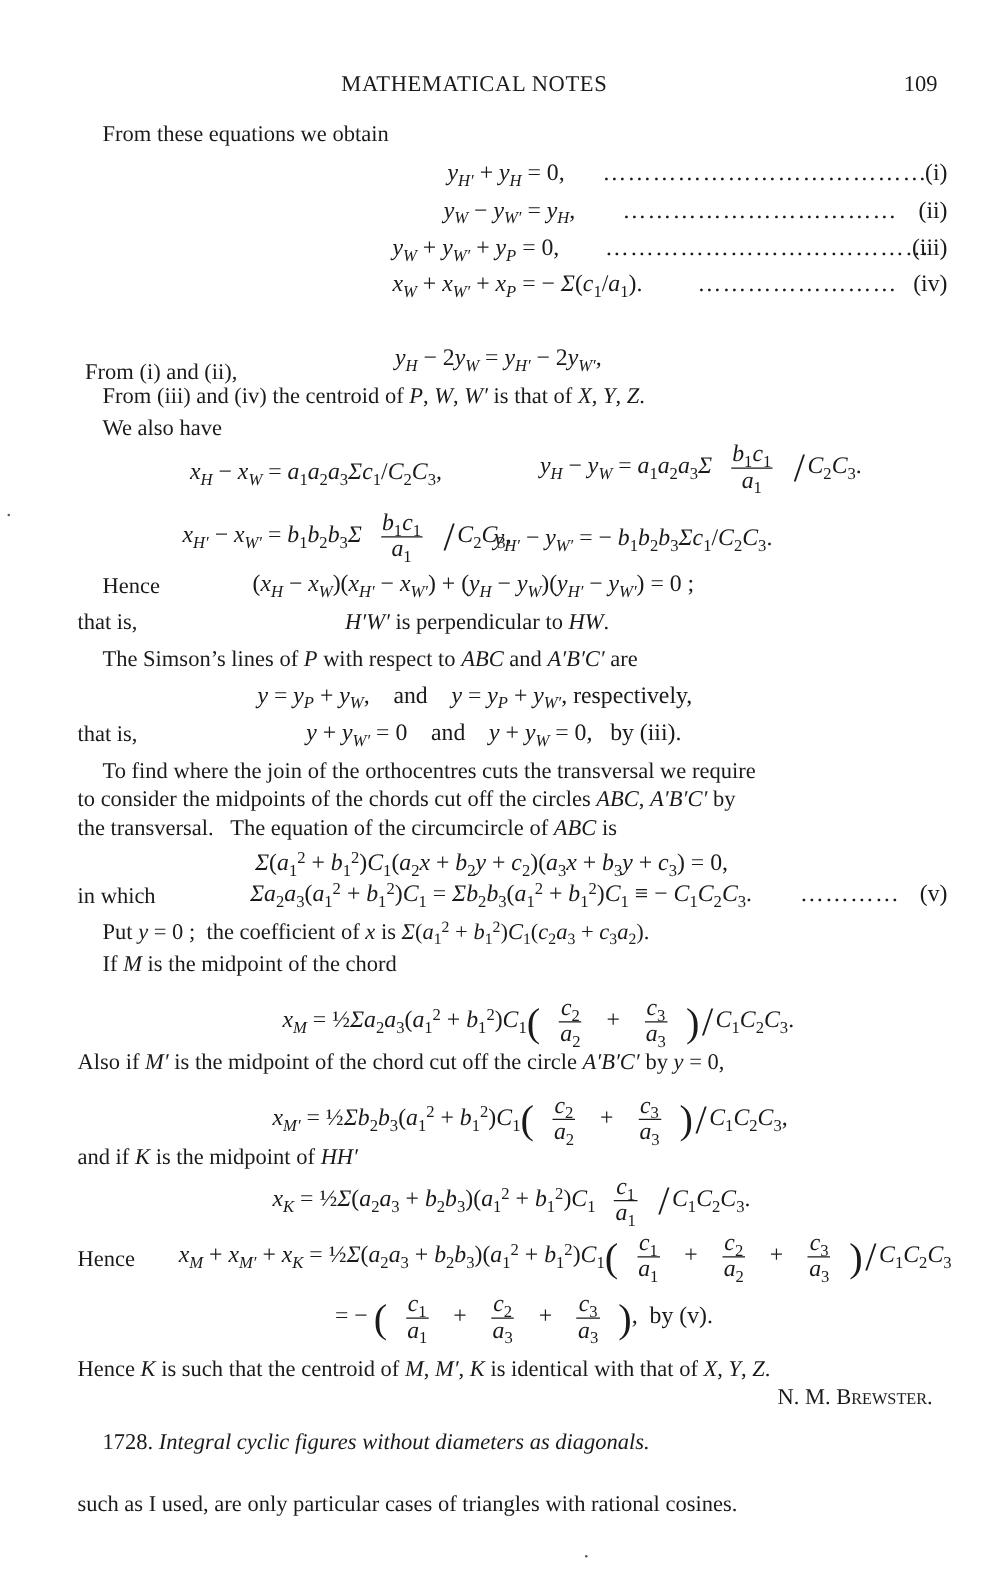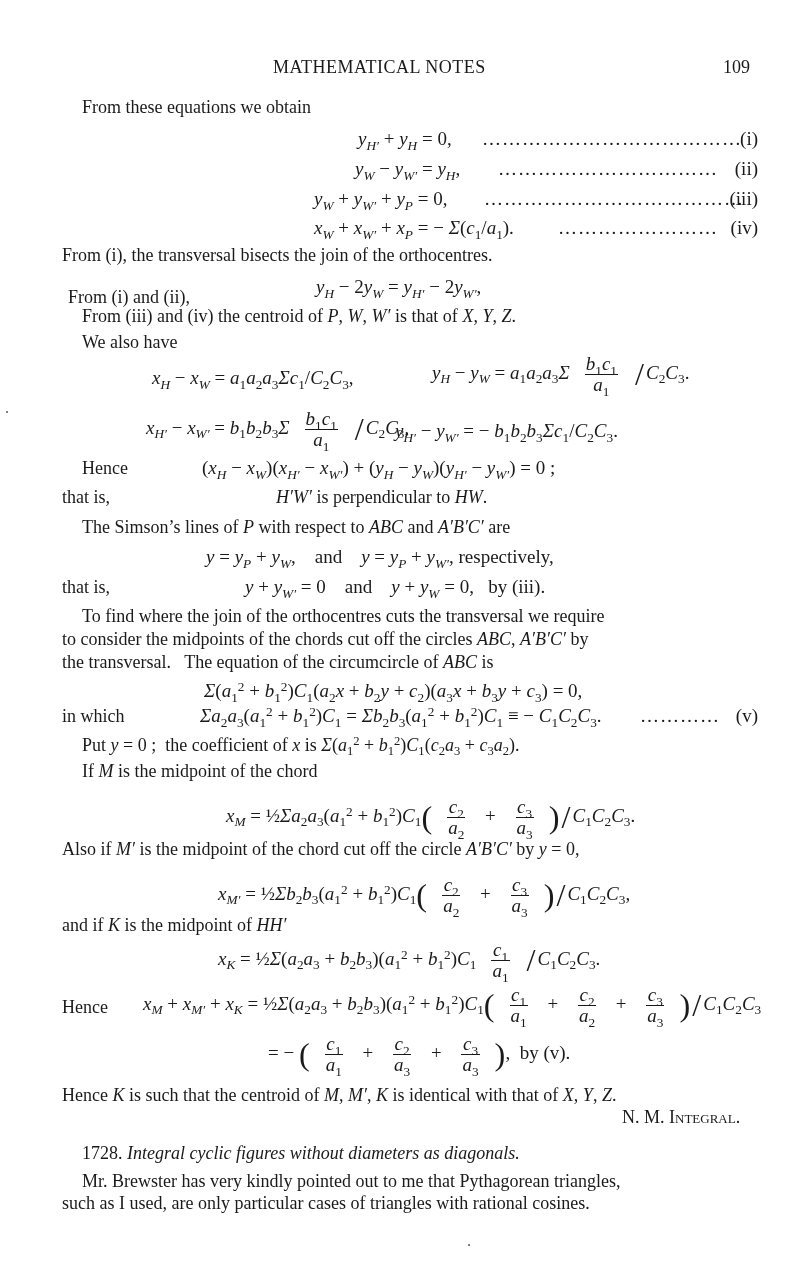--- a/index.html
+++ b/index.html
@@ -46,21 +46,20 @@
   <div class="line m tag" style="top:158px;text-align:center;">(ii)</div>
 
   <div class="line m" style="left:314px; top:188px;"><i>y</i><sub><i>W</i></sub> + <i>y</i><sub><i>W′</i></sub> + <i>y</i><sub><i>P</i></sub> = 0,</div>
   <div class="line m dots" style="left:484px; top:188px;">…………………………………</div>
   <div class="line m tag" style="top:188px;">(iii)</div>
 
   <div class="line m" style="left:314px; top:217px;"><i>x</i><sub><i>W</i></sub> + <i>x</i><sub><i>W′</i></sub> + <i>x</i><sub><i>P</i></sub> = − <i>Σ</i>(<i>c</i><sub>1</sub>/<i>a</i><sub>1</sub>).</div>
   <div class="line m dots" style="left:558px; top:217px;">……………………</div>
   <div class="line m tag" style="top:217px;">(iv)</div>
 
-  <div class="line text" style="left:62px; top:244px;">From (i), the transversal bisects the join of the orthocentres.</div>
 
   <div class="line text" style="left:68px; top:276px;margin-top:10px;">From (i) and (ii),</div>
   <div class="line m" style="left:316px; top:276px;"><i>y</i><sub><i>H</i></sub> − 2<i>y</i><sub><i>W</i></sub> = <i>y</i><sub><i>H′</i></sub> − 2<i>y</i><sub><i>W′</i></sub>,</div>
 
   <div class="line text" style="left:82px; top:305px;">From (iii) and (iv) the centroid of <i>P</i>, <i>W</i>, <i>W′</i> is that of <i>X</i>, <i>Y</i>, <i>Z</i>.</div>
   <div class="line text" style="left:82px; top:331px;">We also have</div>
 
   <div class="line m" style="left:152px; top:367px;"><i>x</i><sub><i>H</i></sub> − <i>x</i><sub><i>W</i></sub> = <i>a</i><sub>1</sub><i>a</i><sub>2</sub><i>a</i><sub>3</sub><i>Σc</i><sub>1</sub>/<i>C</i><sub>2</sub><i>C</i><sub>3</sub>,</div>
   <div class="line m" style="left:432px; top:354px;"><i>y</i><sub><i>H</i></sub> − <i>y</i><sub><i>W</i></sub> = <i>a</i><sub>1</sub><i>a</i><sub>2</sub><i>a</i><sub>3</sub><i>Σ</i><span class="frac"><span class="num"><i>b</i><sub>1</sub><i>c</i><sub>1</sub></span><span><i>a</i><sub>1</sub></span></span><span class="slash">/</span><i>C</i><sub>2</sub><i>C</i><sub>3</sub>.</div>
 
@@ -102,24 +101,23 @@
   <div class="line text" style="left:62px; top:914px;">and if <i>K</i> is the midpoint of <i>HH′</i></div>
 
   <div class="line m" style="left:218px; top:940px;"><i>x</i><sub><i>K</i></sub> = ½<i>Σ</i>(<i>a</i><sub>2</sub><i>a</i><sub>3</sub> + <i>b</i><sub>2</sub><i>b</i><sub>3</sub>)(<i>a</i><sub>1</sub><sup>2</sup> + <i>b</i><sub>1</sub><sup>2</sup>)<i>C</i><sub>1</sub><span class="frac"><span class="num"><i>c</i><sub>1</sub></span><span><i>a</i><sub>1</sub></span></span><span class="slash">/</span><i>C</i><sub>1</sub><i>C</i><sub>2</sub><i>C</i><sub>3</sub>.</div>
 
   <div class="line text" style="left:62px; top:996px;">Hence</div>
   <div class="line m" style="left:143px; top:985px;"><i>x</i><sub><i>M</i></sub> + <i>x</i><sub><i>M′</i></sub> + <i>x</i><sub><i>K</i></sub> = ½<i>Σ</i>(<i>a</i><sub>2</sub><i>a</i><sub>3</sub> + <i>b</i><sub>2</sub><i>b</i><sub>3</sub>)(<i>a</i><sub>1</sub><sup>2</sup> + <i>b</i><sub>1</sub><sup>2</sup>)<i>C</i><sub>1</sub><span class="big">(</span><span class="frac"><span class="num"><i>c</i><sub>1</sub></span><span><i>a</i><sub>1</sub></span></span> + <span class="frac"><span class="num"><i>c</i><sub>2</sub></span><span><i>a</i><sub>2</sub></span></span> + <span class="frac"><span class="num"><i>c</i><sub>3</sub></span><span><i>a</i><sub>3</sub></span></span><span class="big">)</span><span class="slash">/</span><i>C</i><sub>1</sub><i>C</i><sub>2</sub><i>C</i><sub>3</sub></div>
 
   <div class="line m" style="left:268px; top:1034px;">= − <span class="big">(</span><span class="frac"><span class="num"><i>c</i><sub>1</sub></span><span><i>a</i><sub>1</sub></span></span> + <span class="frac"><span class="num"><i>c</i><sub>2</sub></span><span><i>a</i><sub>3</sub></span></span> + <span class="frac"><span class="num"><i>c</i><sub>3</sub></span><span><i>a</i><sub>3</sub></span></span><span class="big">)</span>, &nbsp;by (v).</div>
 
   <div class="line text" style="left:62px; top:1084px;">Hence <i>K</i> is such that the centroid of <i>M</i>, <i>M′</i>, <i>K</i> is identical with that of <i>X</i>, <i>Y</i>, <i>Z</i>.</div>
-  <div class="line text smallcaps" style="left:622px; top:1106px;">N. M. Integral.</div>
+  <div class="line text smallcaps" style="left:622px; top:1106px;">N. M. Brewster.</div>
 
   <div class="line text" style="left:82px; top:1142px;">
     <span>1728.</span>
     <i>Integral cyclic figures without diameters as diagonals.</i>
   </div>
-  <div class="line text" style="left:82px; top:1170px;">Mr. Brewster has very kindly pointed out to me that Pythagorean triangles,</div>
   <div class="line text" style="left:62px; top:1192px;">such as I used, are only particular cases of triangles with rational cosines.</div>
 
   <div class="speck" style="left:468px; top:1244px;"></div>
   <div class="speck" style="left:6px; top:411px;"></div>
 </div>
 
 </body></html>

